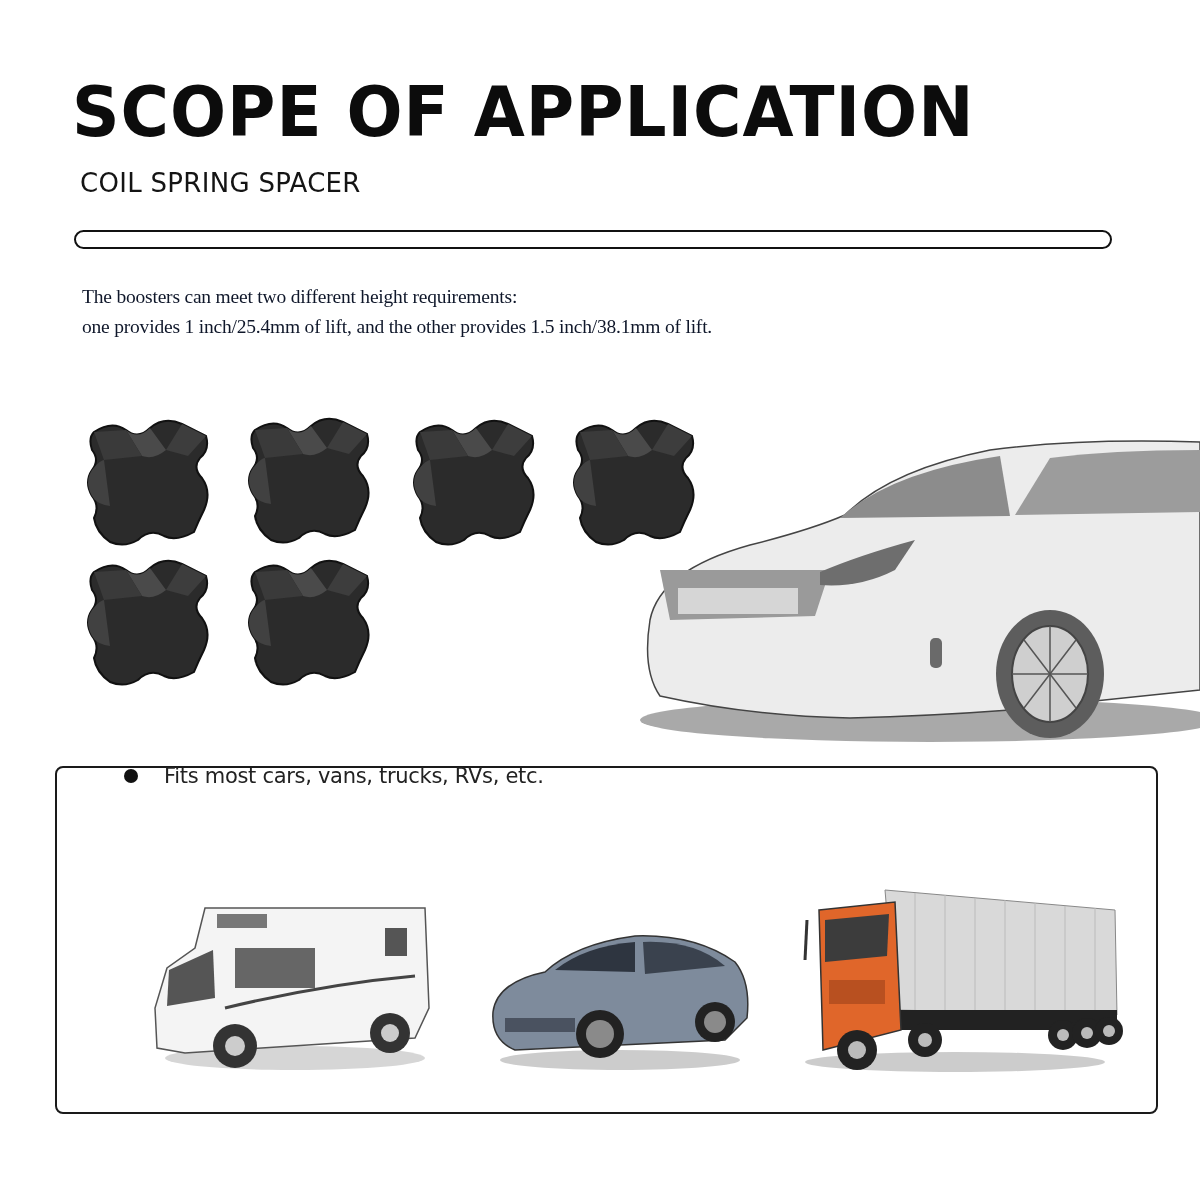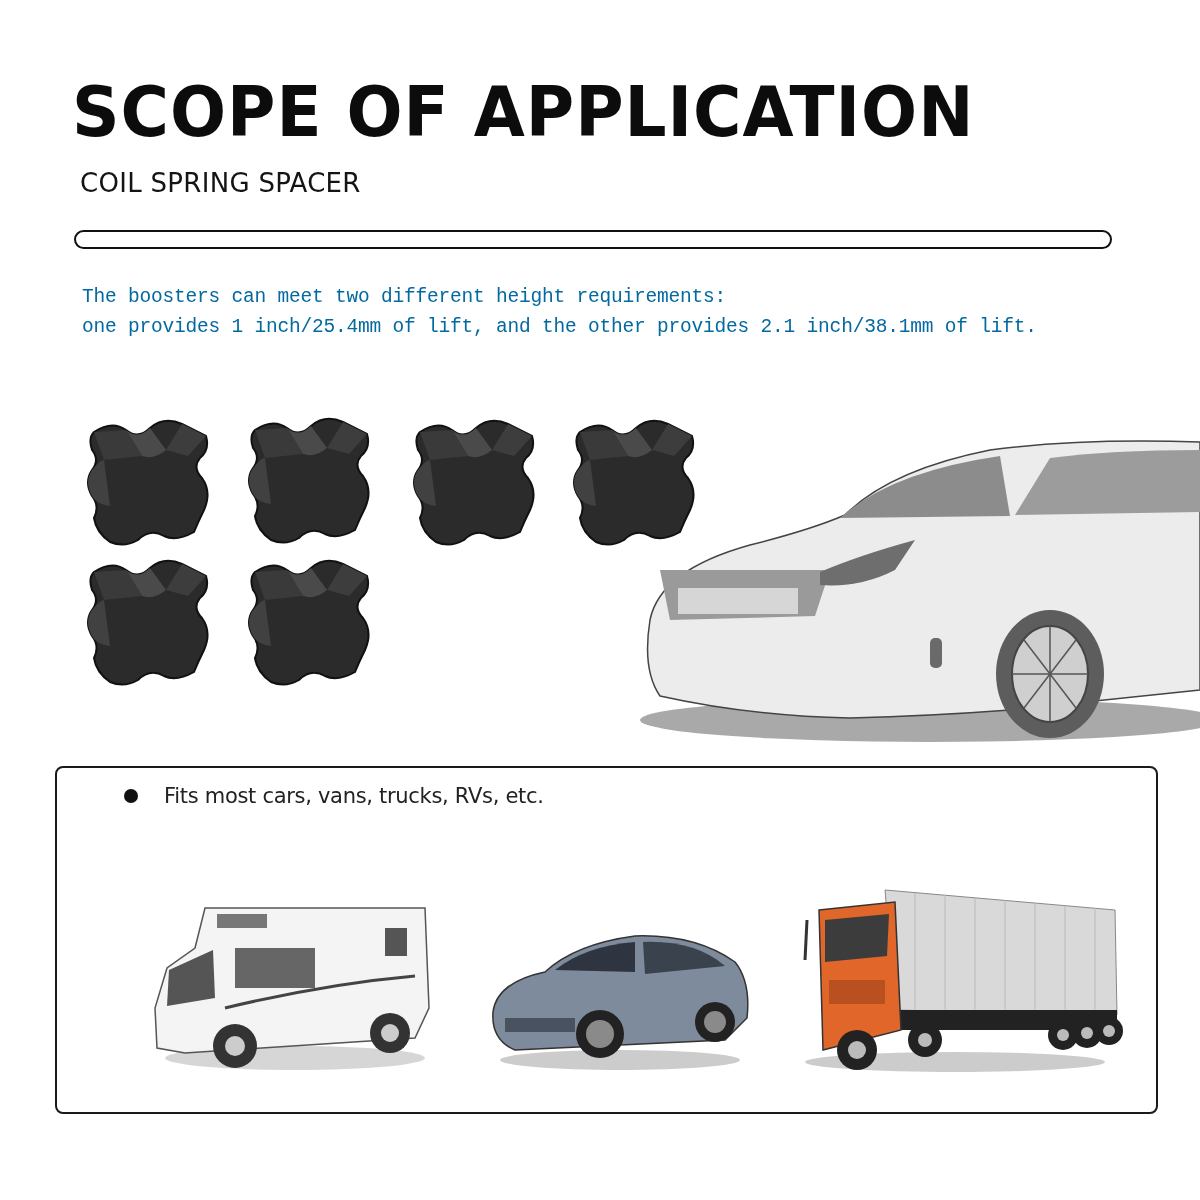--- a/index.html
+++ b/index.html
@@ -16,46 +16,46 @@
     position: absolute; left: 80px; top: 168px;
     font-family: "DejaVu Sans", sans-serif;
     font-weight: 400; font-size: 26px; color: #141414; letter-spacing: 0.3px;
   }
   .divider-bar {
     position: absolute; left: 74px; top: 230px; width: 1038px; height: 19px;
     border: 2px solid #111; border-radius: 10px; background: #fff;
   }
   .desc {
     position: absolute; left: 82px; top: 282px;
-    font-family: Liberation Mono, monospace; font-size: 19.5px; color: #0369a1; line-height: 30px;
+    font-family: Liberation Serif, serif; font-size: 19.5px; color: #0f172a; line-height: 30px;
     letter-spacing: -0.2px;
   }
   .spacers { position: absolute; left: 80px; top: 408px; width: 560px; height: 290px; }
   .spacer { position: absolute; width: 130px; height: 136px; }
   .car-hero { position: absolute; left: 630px; top: 420px; width: 570px; height: 330px; }
 
   .panel {
     position: absolute; left: 55px; top: 766px; width: 1103px; height: 348px;
     border: 2px solid #1a1a1a; border-radius: 8px; background: #fff;
   }
-  .bullet-row { position: absolute; left: 124px; top: 784px; display: flex; align-items: center; }
+  .bullet-row { position: absolute; left: 124px; top: 764px; display: flex; align-items: center; }
   .bullet-dot { width: 14px; height: 14px; border-radius: 50%; background: #111; margin-right: 26px; }
   .bullet-text { font-family: "DejaVu Sans", sans-serif; font-size: 21px; color: #222; letter-spacing: -0.3px; }
   .vehicle { position: absolute; }
 </style>
 </head>
 <body>
 
 <div class="title">SCOPE OF APPLICATION</div>
 <div class="subtitle">COIL SPRING SPACER</div>
 <div class="divider-bar"></div>
 
 <div class="desc">
   <div>The boosters can meet two different height requirements:</div>
-  <div>one provides 1 inch/25.4mm of lift, and the other provides 2.1 inch/38.1mm of lift.</div>
+  <div>one provides 1 inch/25.4mm of lift, and the other provides 1.5 inch/38.1mm of lift.</div>
 </div>
 
 <div class="spacers">
   <svg width="0" height="0" style="position:absolute">
     <defs>
       <symbol id="spacer-shape" viewBox="0 0 130 136">
         <path d="M10 18 Q28 6 42 16 Q54 26 66 14 Q80 2 98 10 L122 22 Q126 36 116 44 Q108 54 118 64 Q128 78 120 96 Q114 108 110 118 Q92 128 80 122 Q66 114 54 126 Q40 134 26 128 Q12 118 10 104 Q16 92 8 82 Q0 68 8 56 Q16 46 8 36 Q4 24 10 18 Z" fill="#2b2b2b" stroke="#111" stroke-width="2"></path>
         <path d="M42 16 Q54 26 66 14 L82 36 Q70 46 58 42 Z" fill="#4a4a4a"></path>
         <path d="M10 18 L42 16 L58 42 L20 46 Z" fill="#3a3a3a"></path>
         <path d="M98 10 L122 22 L104 42 L82 36 Z" fill="#3d3d3d"></path>

